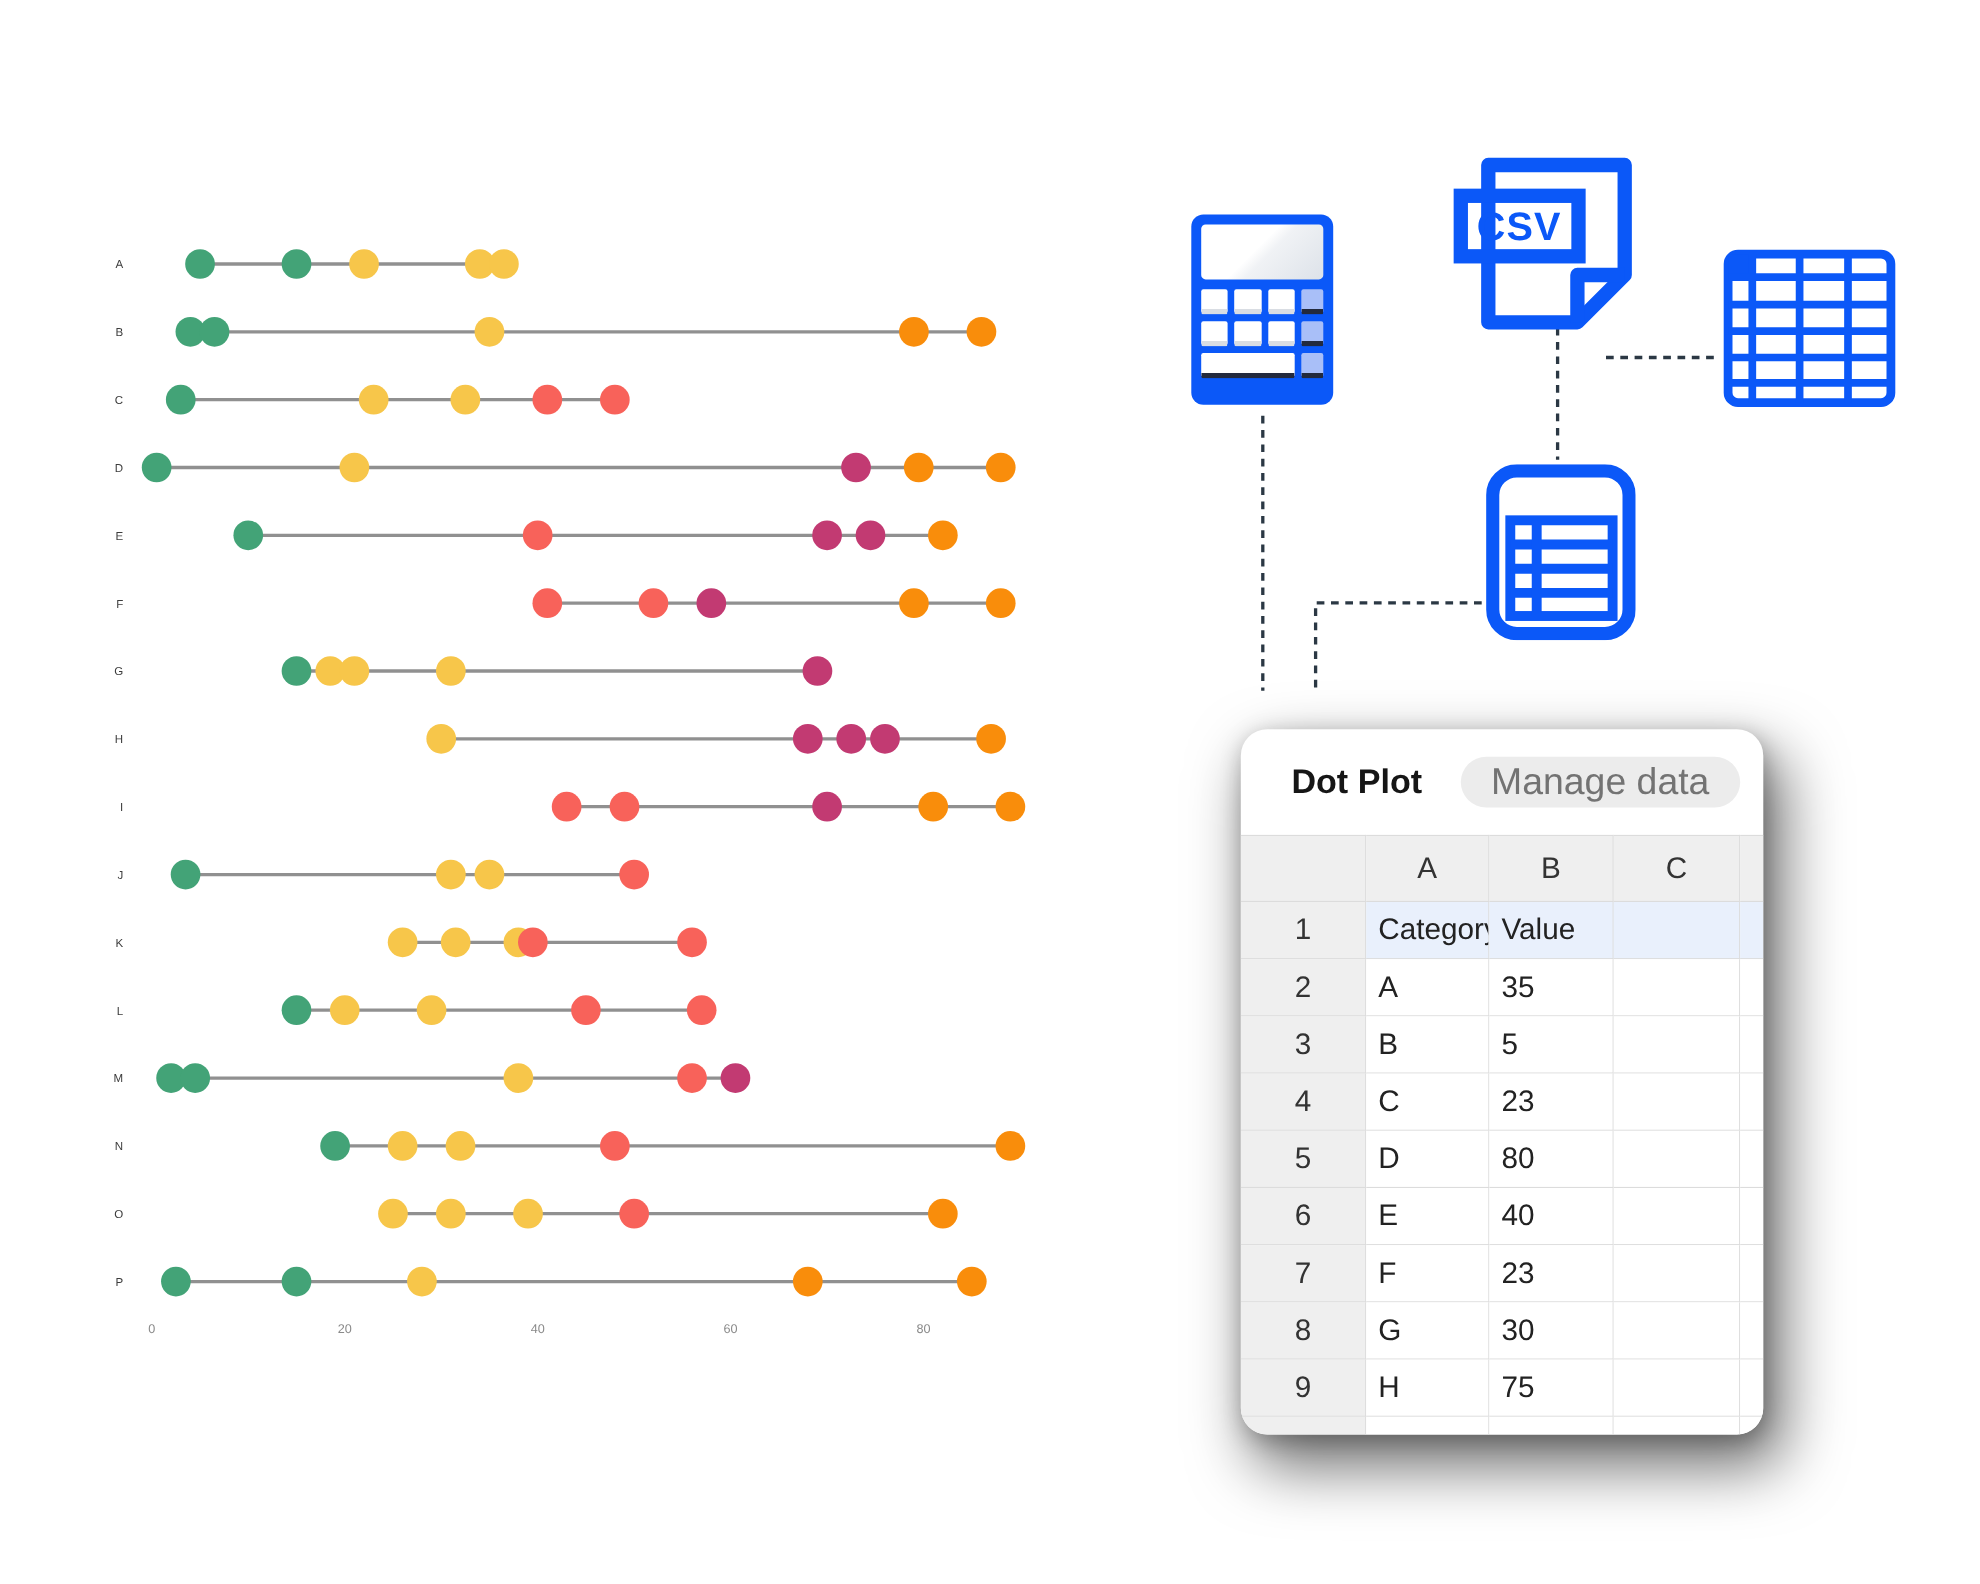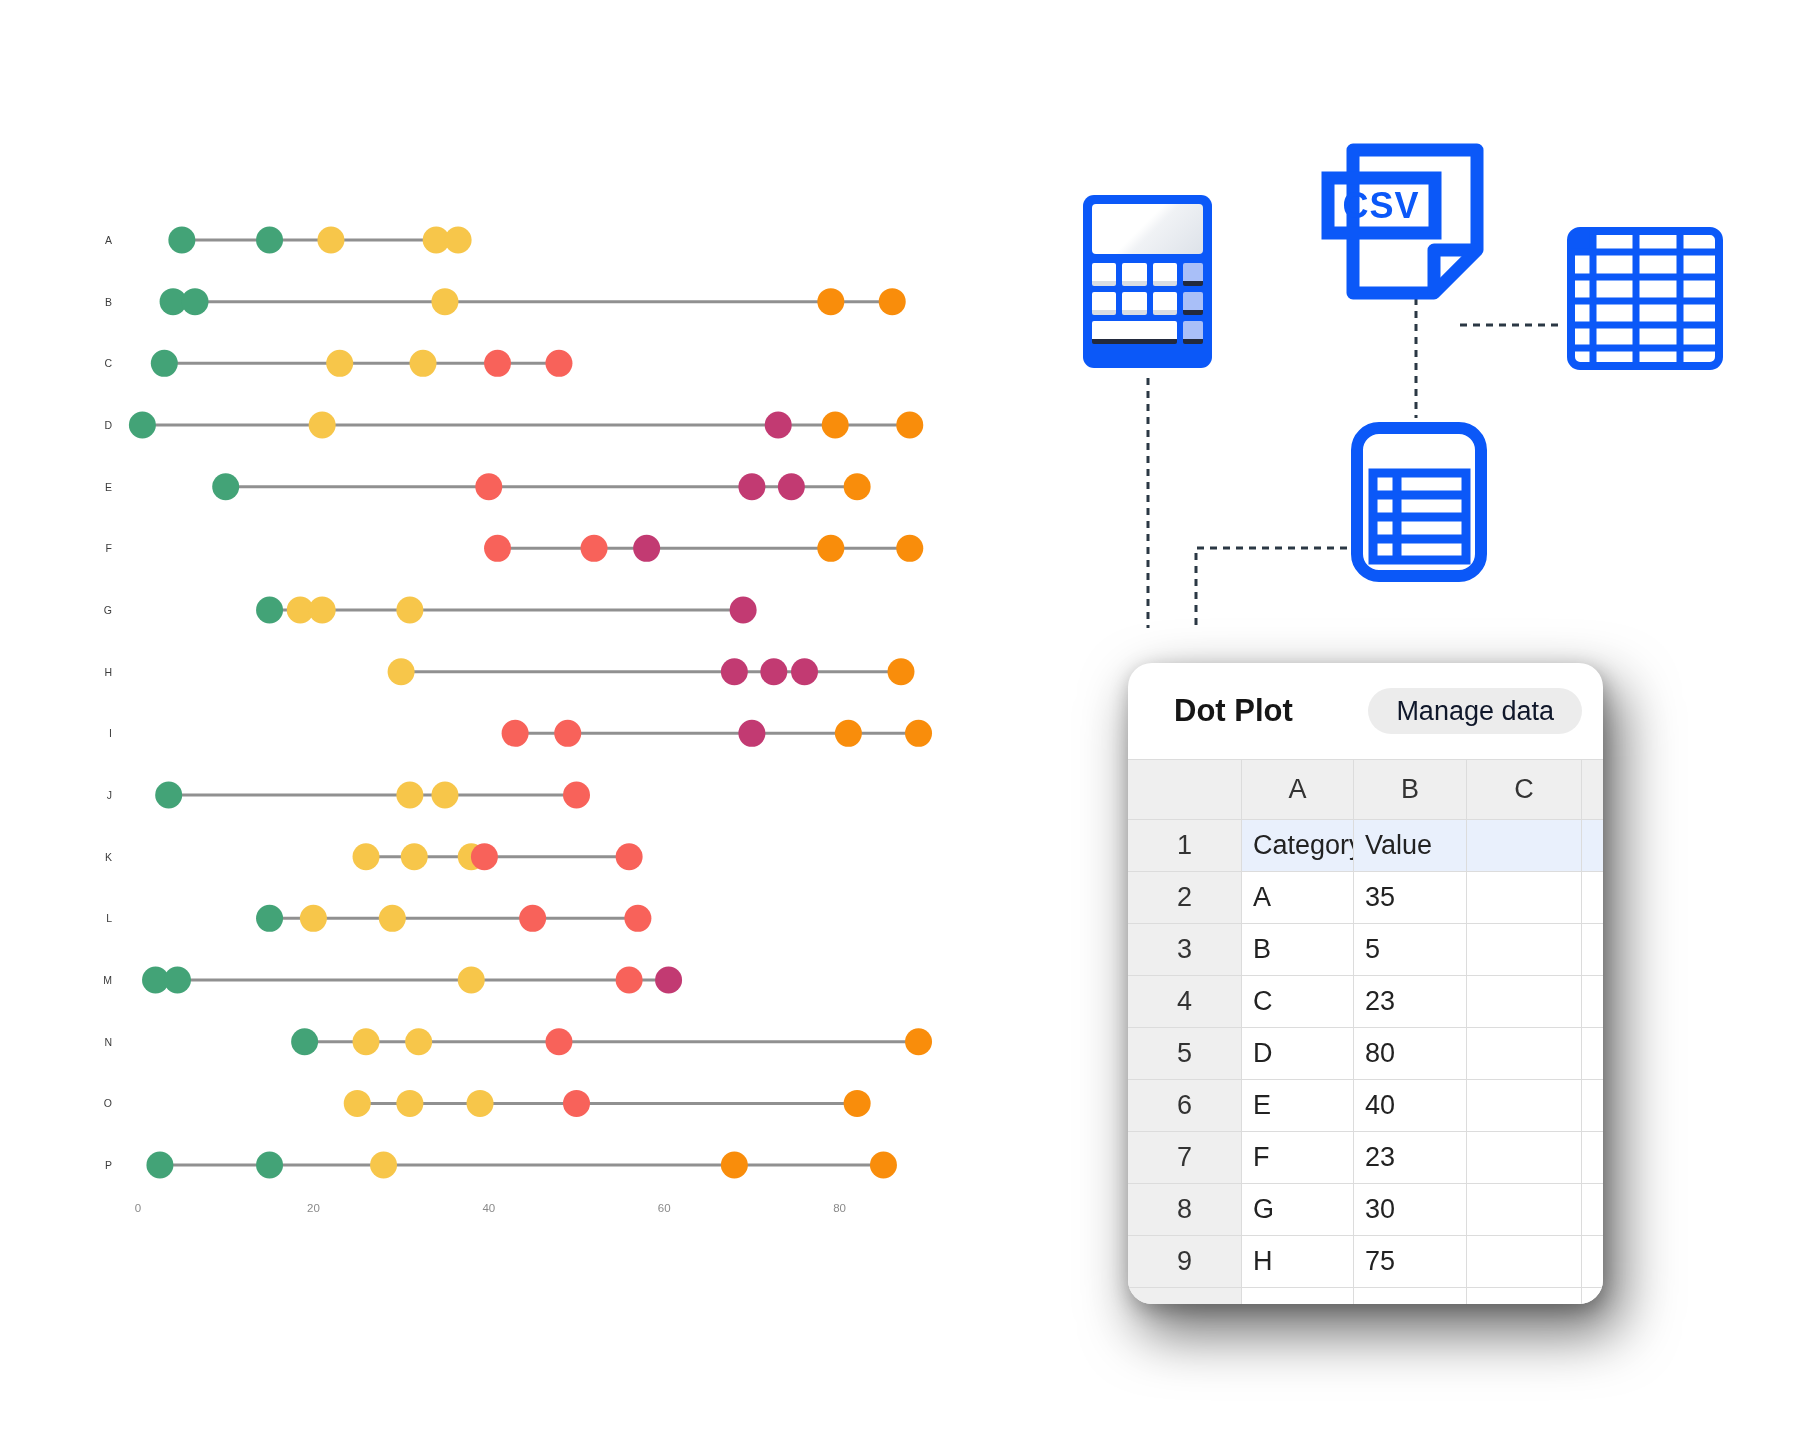--- a/index.html
+++ b/index.html
@@ -40,21 +40,21 @@
     box-shadow:14px 26px 55px 4px rgba(0,0,0,0.55), 2px 6px 20px rgba(0,0,0,0.25);
     margin-top:11px;
   }
   .panel-header{
     height:96px;display:flex;align-items:center;justify-content:space-between;
     padding:0 21px 0 46px;box-sizing:border-box;
   }
   .panel-title{font-size:31px;font-weight:700;color:#161616;}
   .manage-btn{
     height:46px;padding:0 28px;border:none;border-radius:23px;background:#ececec;
-    font-family:"Liberation Sans", sans-serif;font-size:27px;color:#0f172a;cursor:pointer;
+    font-family:"Liberation Sans", sans-serif;font-size:34px;color:#737373;cursor:pointer;
   }
   .sheet{width:100%;}
   .srow{display:grid;grid-template-columns:114px 112px 113px 115px 1fr;}
   .scell{
     box-sizing:border-box;border-right:1px solid #dcdcdc;border-bottom:1px solid #dcdcdc;
     font-size:27px;color:#222;display:flex;align-items:center;
     padding-left:11px;overflow:hidden;white-space:nowrap;background:#ffffff;
   }
   .srow.colhead .scell{background:#efefef;color:#333;justify-content:center;padding-left:0;height:61px;border-top:1px solid #dcdcdc;}
   .srow .scell.rownum{background:#efefef;color:#333;justify-content:center;padding-left:0;}

